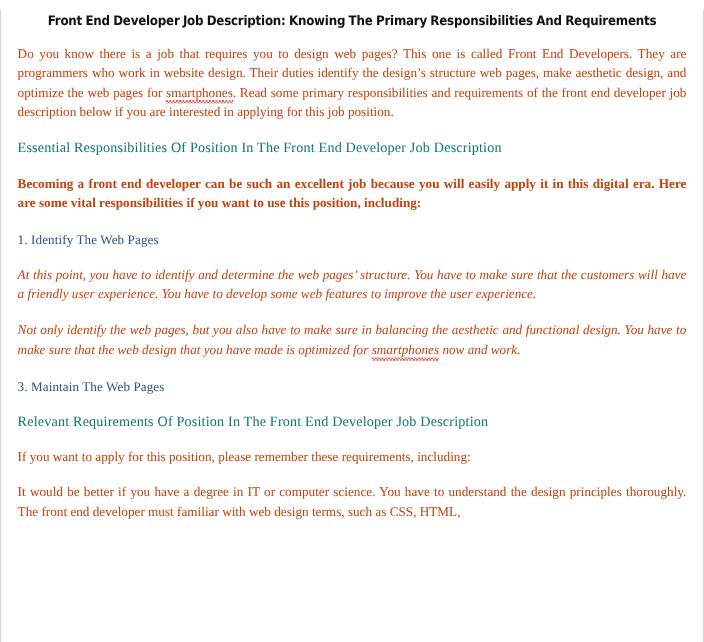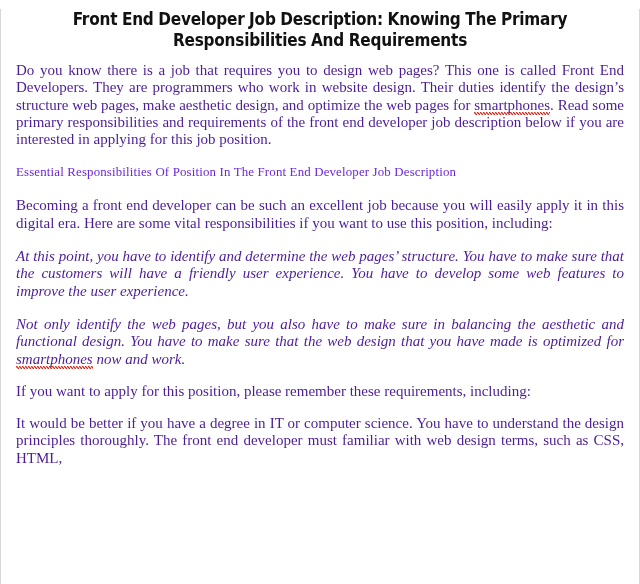--- a/index.html
+++ b/index.html
@@ -23,60 +23,60 @@
     border-left: 1px solid #d7d7d7;
     border-right: 1px solid #d7d7d7;
     background: #ffffff;
     padding: 0 15px;
     box-sizing: border-box;
   }
 
   .doc-title {
     font-family: "DejaVu Sans Condensed", "Liberation Sans Narrow", "Liberation Sans", sans-serif;
     font-weight: bold;
-    font-size: 17px;
+    font-size: 12px;
     line-height: 21px;
     text-align: center;
     color: #111111;
     letter-spacing: -0.2px;
     margin: 9px 22px 0 22px;
     word-spacing: -0.5px;
   }
 
   .para {
-    font-size: 15px;
+    font-size: 12px;
     line-height: 17.3px;
     text-align: justify;
     text-justify: inter-word;
-    color: #4c1d95;
+    color: #c2410c;
     margin: 0;
   }
 
   .h2-blue {
     font-size: 12.9px;
     line-height: 17px;
-    color: #6d28d9;
+    color: #0f766e;
     font-weight: normal;
     margin: 0;
     letter-spacing: 0.15px;
   }
 
   .h3-blue {
     font-size: 11.9px;
     line-height: 16px;
     color: #31507c;
     font-weight: normal;
     margin: 0;
     letter-spacing: 0.1px;
   }
 
   
   .sp-intro   { margin-top: 11px; }
   .sp-h2      { margin-top: 16px; }
-  .sp-afterh2 { margin-top: 16px; }
+  .sp-afterh2 { margin-top: 16px; font-weight: bold; }
   .sp-h3      { margin-top: 16px; }
   .sp-afterh3 { margin-top: 16px; font-style: italic; }
   .sp-lead    { margin-top: 15px; font-family: Liberation Serif, serif; }
   .sp-h3b     { margin-top: 14px; }
   .sp-last    { margin-top: 15px; }
 
   
   .sp {
     position: relative;
     display: inline-block;
@@ -106,23 +106,26 @@
     <span>Front End Developer Job Description: Knowing The Primary Responsibilities And</span>
     <span>Requirements</span>
   </h1>
 
   <p class="para sp-intro"><span>Do you know there is a job that requires you to design web pages? This one is called Front End Developers. They are programmers who work in website design. Their duties identify the design’s structure web pages, make aesthetic design, and optimize the web pages for </span><span class="sp">smartphones</span><span>. Read some primary responsibilities and requirements of the front end developer job description below if you are interested in applying for this job position.</span></p>
 
   <h2 class="h2-blue sp-h2">Essential Responsibilities Of Position In The Front End Developer Job Description</h2>
 
   <p class="para sp-afterh2">Becoming a front end developer can be such an excellent job because you will easily apply it in this digital era. Here are some vital responsibilities if you want to use this position, including:</p>
 
+  <h3 class="h3-blue sp-h3">1. Identify The Web Pages</h3>
   <p class="para sp-afterh3"><span>At this point, you have to identify and determine the web pages’ structure. You have to make sure that the customers will have a friendly user experience. You have to develop some web features to improve the user experience.</span></p>
 
   <p class="para sp-afterh3"><span>Not only identify the web pages, but you also have to make sure in balancing the aesthetic and functional design. You have to make sure that the web design that you have made is optimized for </span><span class="sp">smartphones</span><span> now and work.</span></p>
 
+  <h3 class="h3-blue sp-h3">3. Maintain The Web Pages</h3>
 
+  <h2 class="h2-blue sp-h2">Relevant Requirements Of Position In The Front End Developer Job Description</h2>
 
   <p class="para sp-lead">If you want to apply for this position, please remember these requirements, including:</p>
 
   <p class="para sp-last"><span>It would be better if you have a degree in IT or computer science. You have to understand the design principles thoroughly. The front end developer must familiar with web design terms, such as CSS, HTML, </span></p>
 
 </div>
 
 </body></html>

